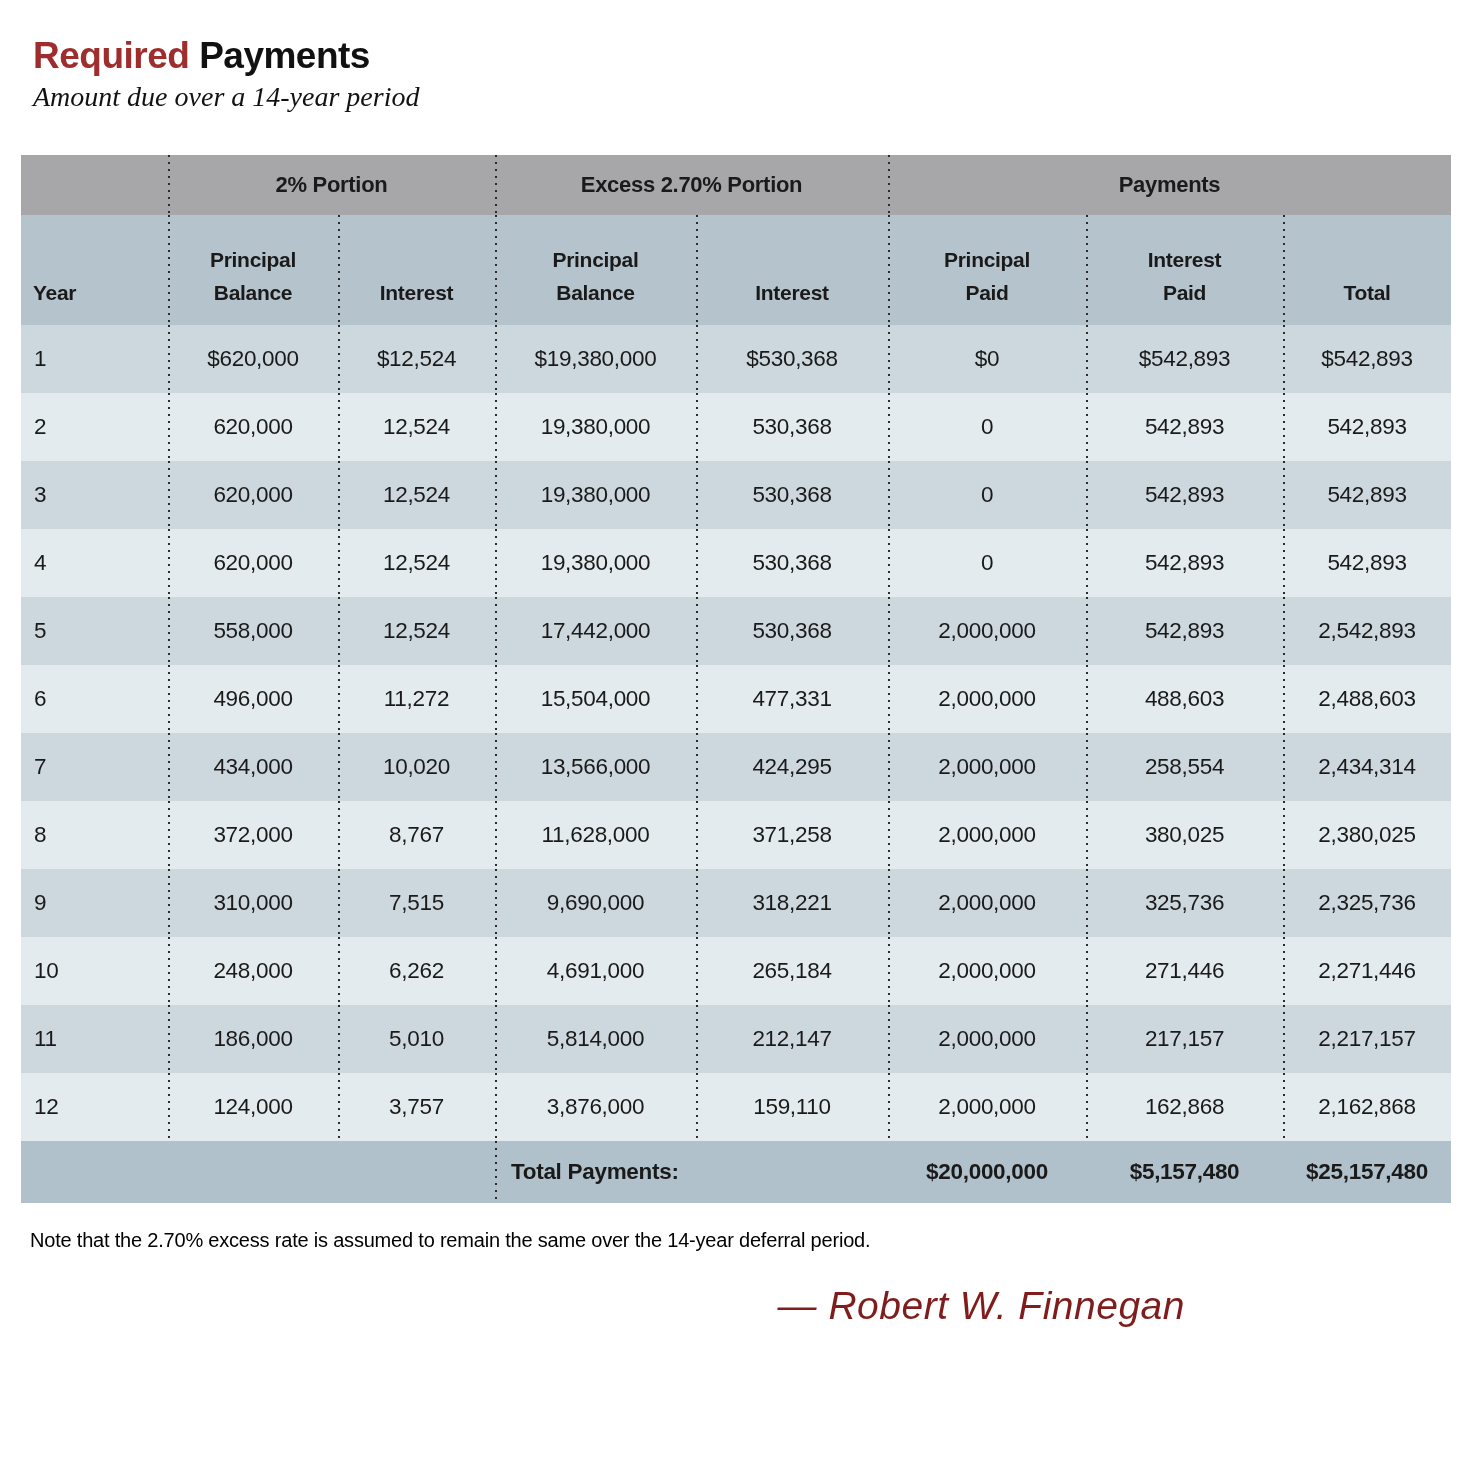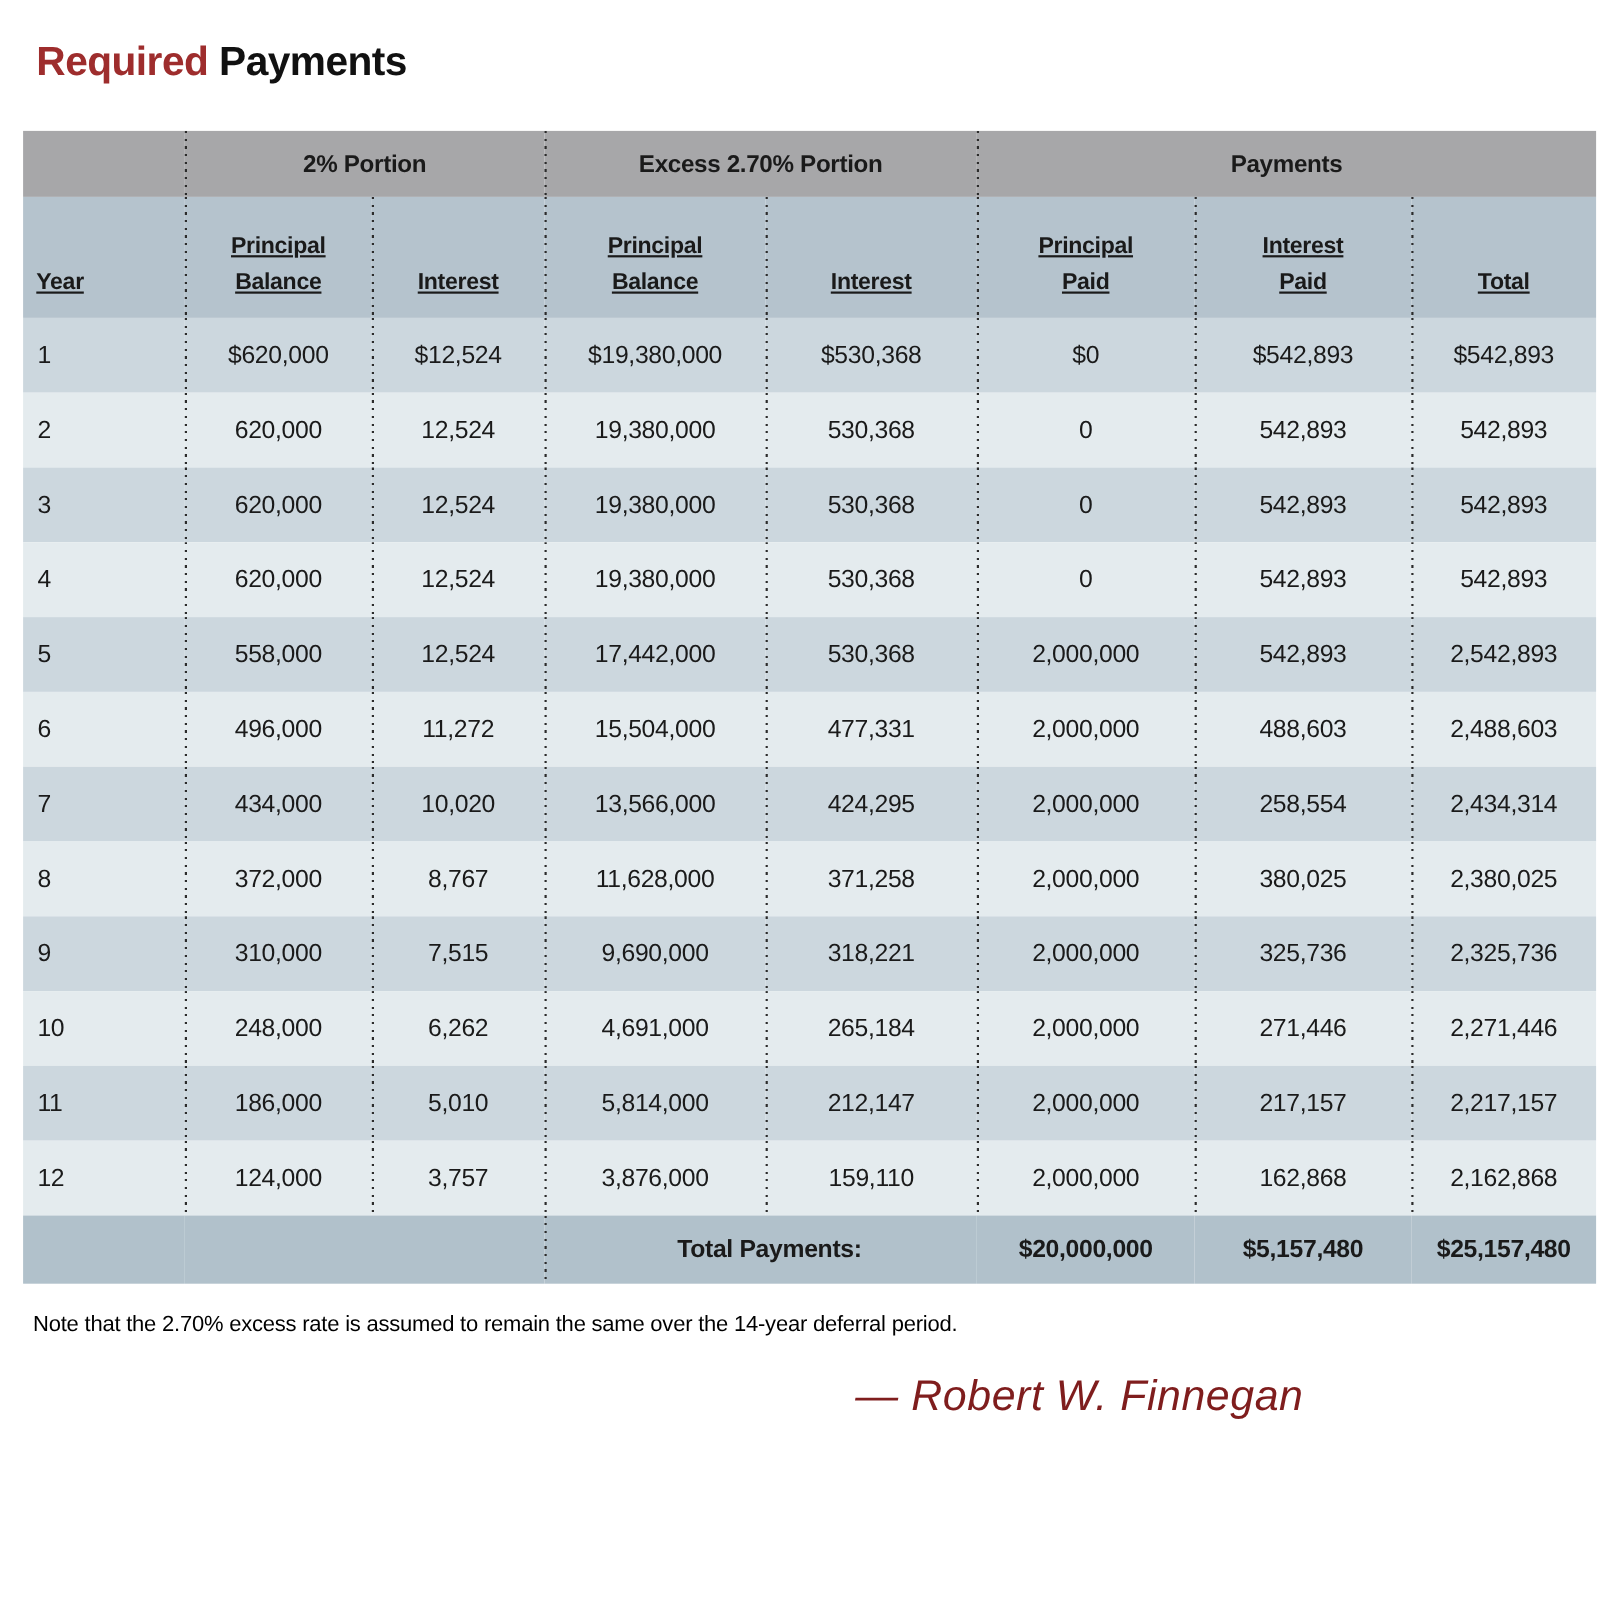--- a/index.html
+++ b/index.html
@@ -68,21 +68,20 @@
     background-color: #b5c3cd;
     height: 95px;
     vertical-align: bottom;
     text-align: center;
     font-size: 21px;
     font-weight: bold;
     line-height: 1.6;
     white-space: pre-line;
     padding-bottom: 15px;
     letter-spacing: -0.3px;
-    text-decoration: underline;
   }
   tr.col-row th.year-head {
     text-align: left;
     padding-left: 12px;
   }
   tbody td {
     height: 68px;
     font-size: 22.5px;
     text-align: center;
     letter-spacing: -0.3px;
@@ -96,21 +95,21 @@
   }
   tfoot td {
     background-color: #b1c1cb;
     height: 62px;
     font-size: 22.5px;
     font-weight: bold;
     vertical-align: middle;
     letter-spacing: -0.3px;
   }
   tfoot td.totals-label {
-    text-align: center;
+    text-align: left;
     padding-left: 16px;
   }
   tfoot td.totals-num { text-align: center; }
   
   p.note {
     margin: 26px 0 0 9px;
     font-size: 20px;
     letter-spacing: -0.2px;
     color: #000000;
   }
@@ -122,20 +121,21 @@
     letter-spacing: 0.5px;
     color: #7f1d1d;
   }
 </style>
 </head>
 <body>
 
 <div class="page">
 
   <h1 class="title"><span class="accent">Required</span> <span>Payments</span></h1>
+  <p class="subtitle">Amount due over a 14-year period</p>
 
   <table class="payments">
     <colgroup>
       <col style="width:147px">
       <col style="width:170px">
       <col style="width:157px">
       <col style="width:201px">
       <col style="width:192px">
       <col style="width:198px">
       <col style="width:197px">

